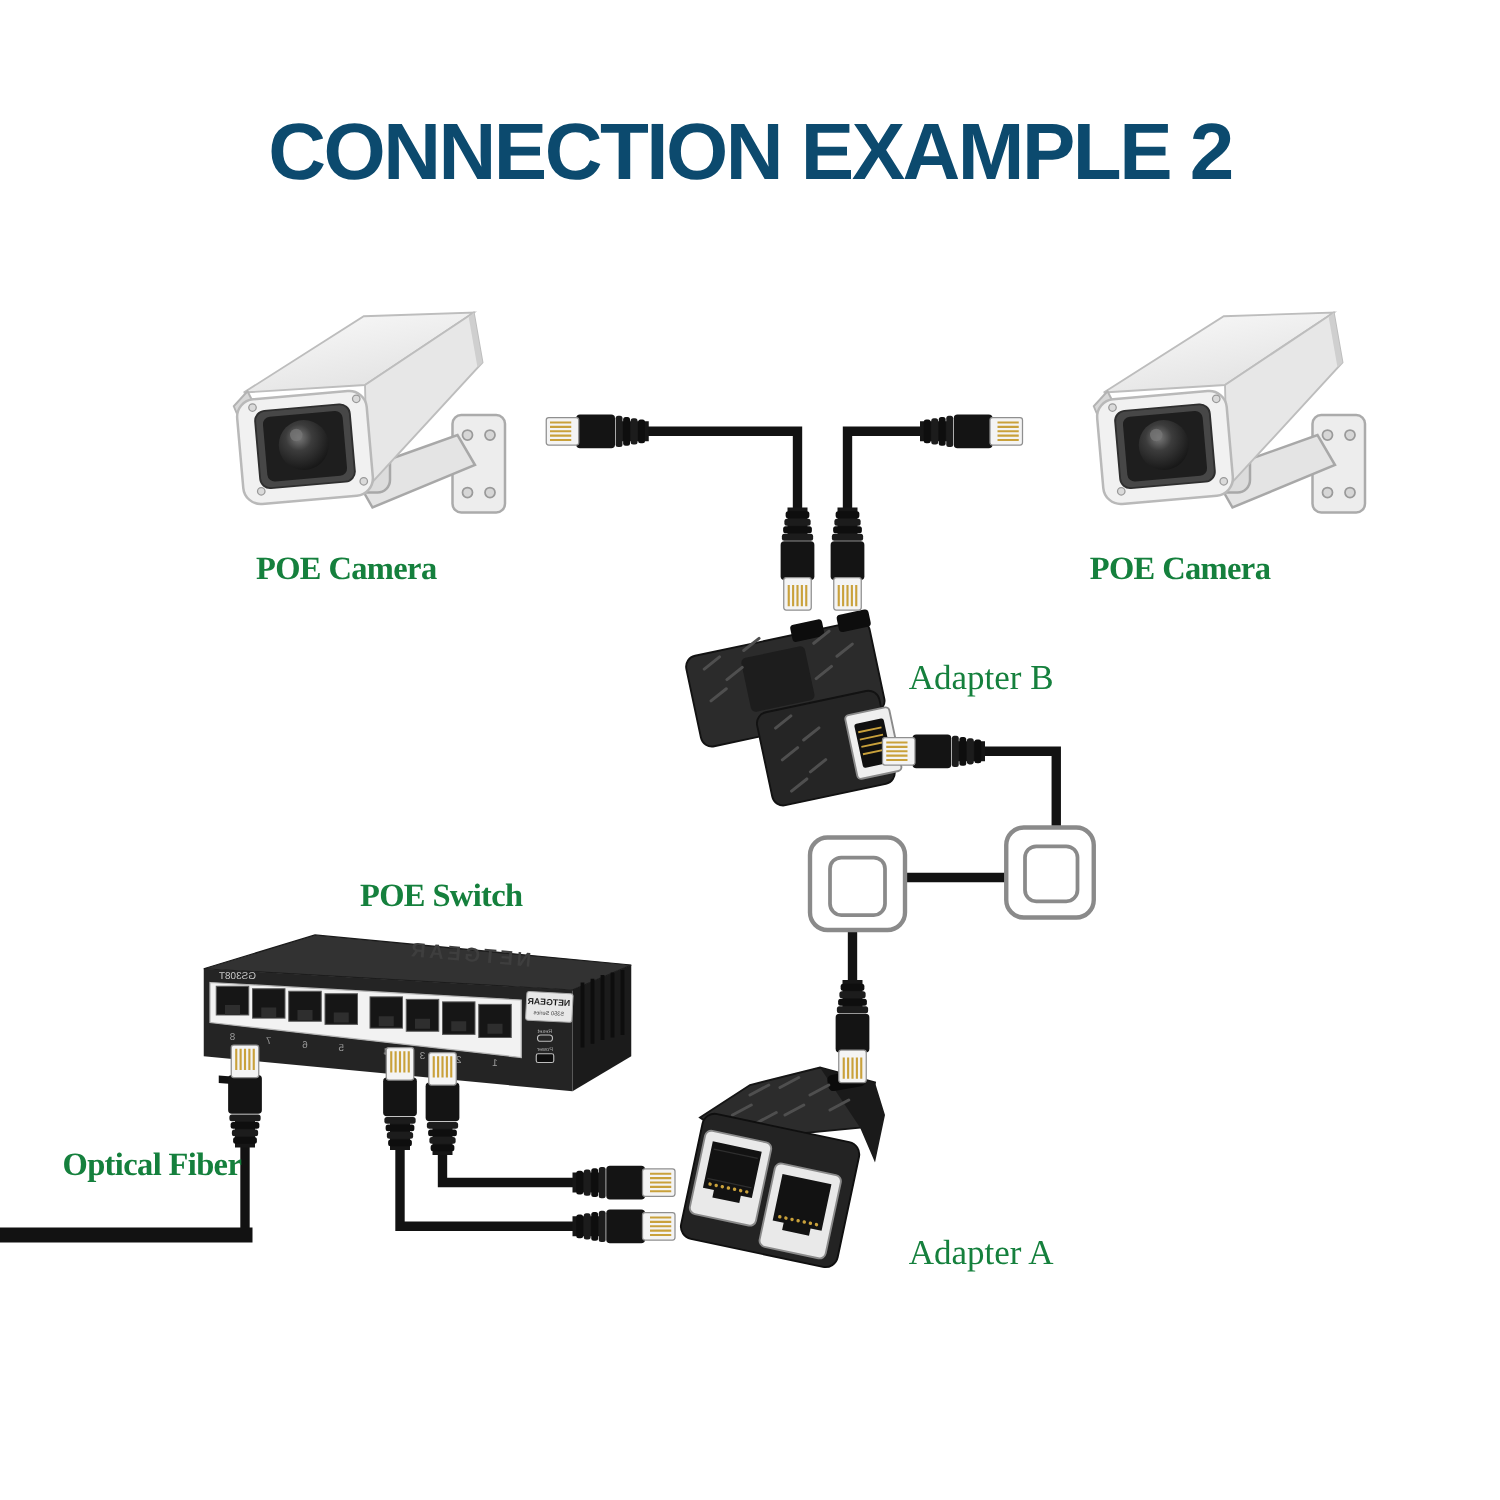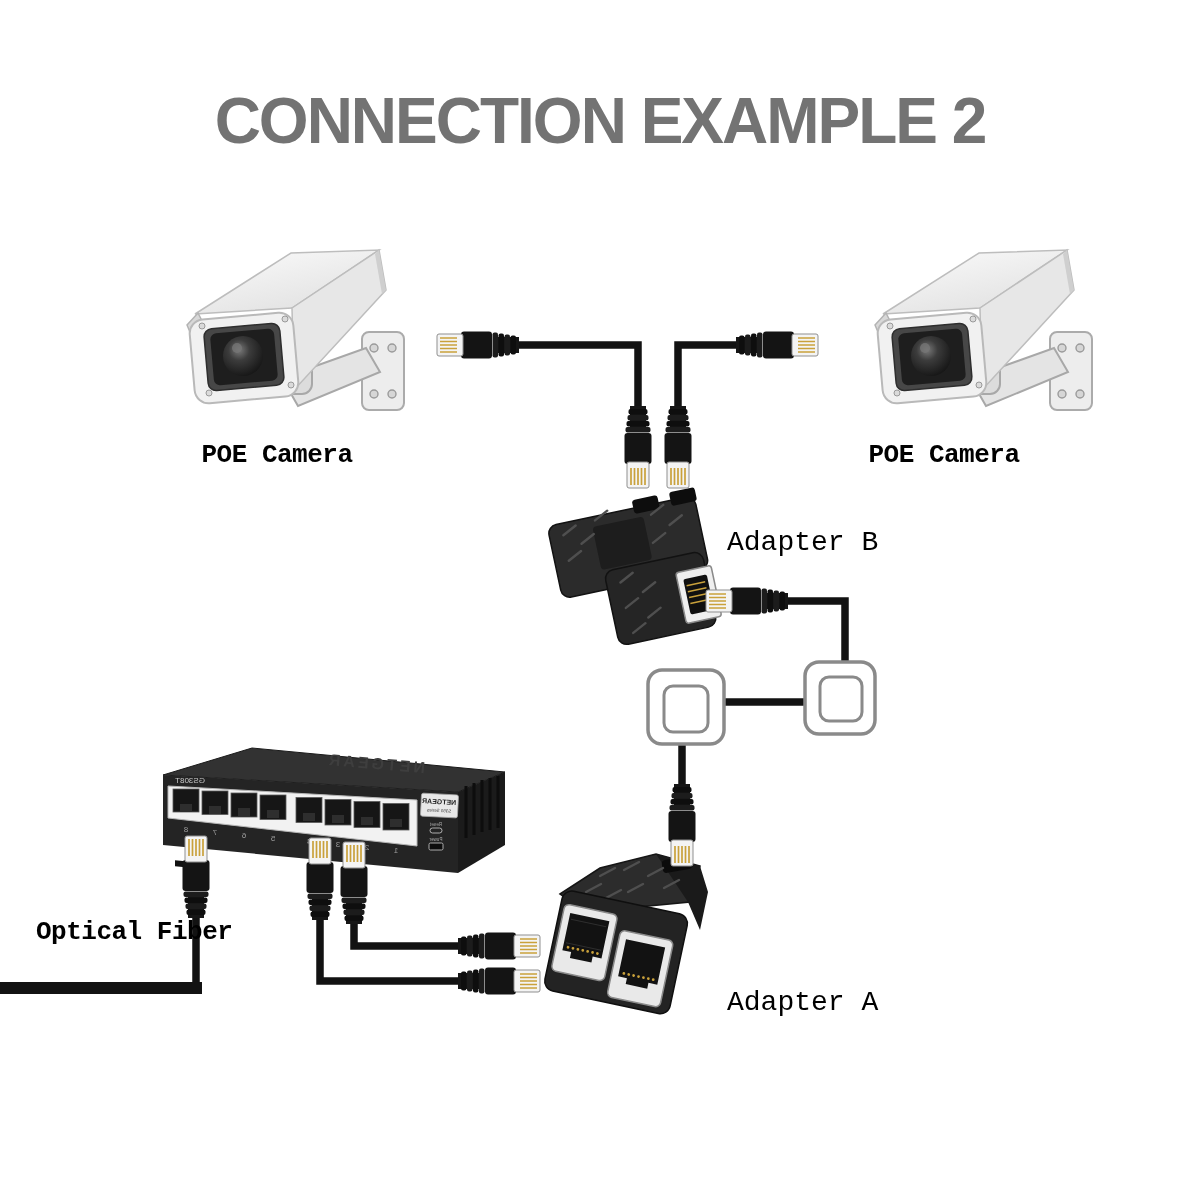--- a/index.html
+++ b/index.html
@@ -1,23 +1,23 @@
 <!DOCTYPE html>
 <html><head>
 <meta charset="utf-8">
 <style>
   html,body{margin:0;padding:0;background:#fff;}
   .canvas{position:relative;width:1200px;height:1200px;background:#ffffff;overflow:hidden;
           font-family:"Liberation Sans",sans-serif;}
   .canvas svg{position:absolute;left:0;top:0;}
   .title{position:absolute;left:0;top:84px;width:1200px;text-align:center;
-         font-size:64px;font-weight:700;letter-spacing:-2px;color:#737373;
+         font-size:64px;font-weight:700;letter-spacing:-2px;color:#0c4a6e;
          font-family:"Liberation Sans",sans-serif;}
-  .lbl{position:absolute;white-space:nowrap;color:#000000;
-       font-family:Liberation Mono, monospace;font-size:26px;font-weight:700;letter-spacing:-0.5px;}
+  .lbl{position:absolute;white-space:nowrap;color:#15803d;
+       font-family:Liberation Serif, serif;font-size:26px;font-weight:700;letter-spacing:-0.5px;}
   .lbl.light{font-weight:400;font-size:28px;letter-spacing:0;}
   .ctr{text-align:center;}
 </style>
 </head>
 <body>
 
 <div class="canvas">
 
 <svg width="1200" height="1200" viewBox="0 0 1200 1200">
   <defs>
@@ -241,17 +241,18 @@
 
   <div class="title">CONNECTION EXAMPLE 2</div>
 
   <div class="lbl ctr" style="left:157px;top:440px;width:240px;">POE Camera</div>
 
   <div class="lbl ctr" style="left:824px;top:440px;width:240px;">POE Camera</div>
 
   <div class="lbl light" style="left:727px;top:527px;">Adapter B</div>
 
 
-
-  <div class="lbl" style="left:36px;top:917px;">Optical Fiber</div>
+  <div class="lbl ctr" style="left:233px;top:702px;width:240px;">POE Switch</div>
+
+  <div class="lbl" style="left:50px;top:917px;">Optical Fiber</div>
 
   <div class="lbl light" style="left:727px;top:949px;margin-top:38px;">Adapter A</div>
 </div>
 
 </body></html>

